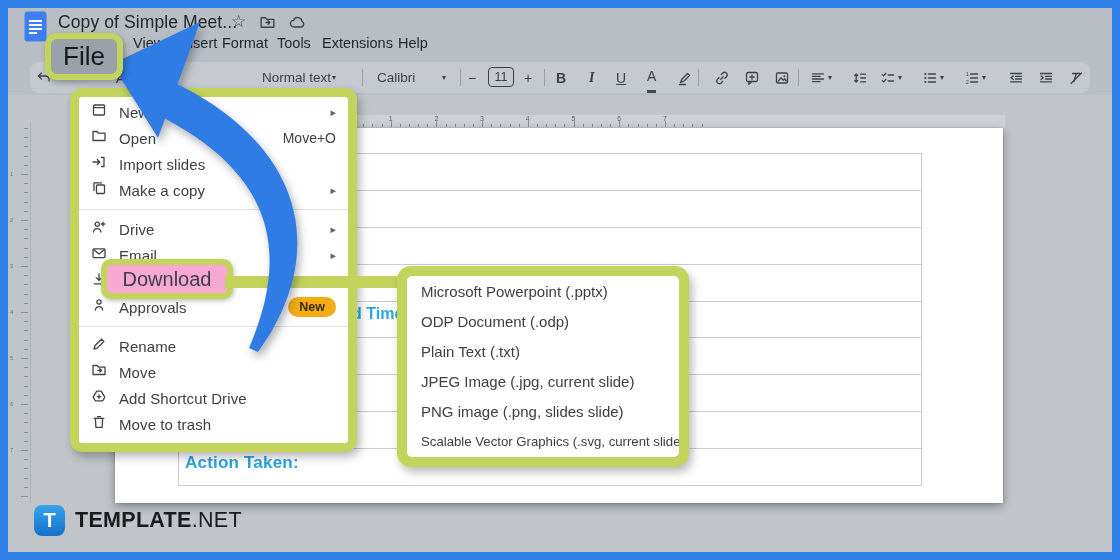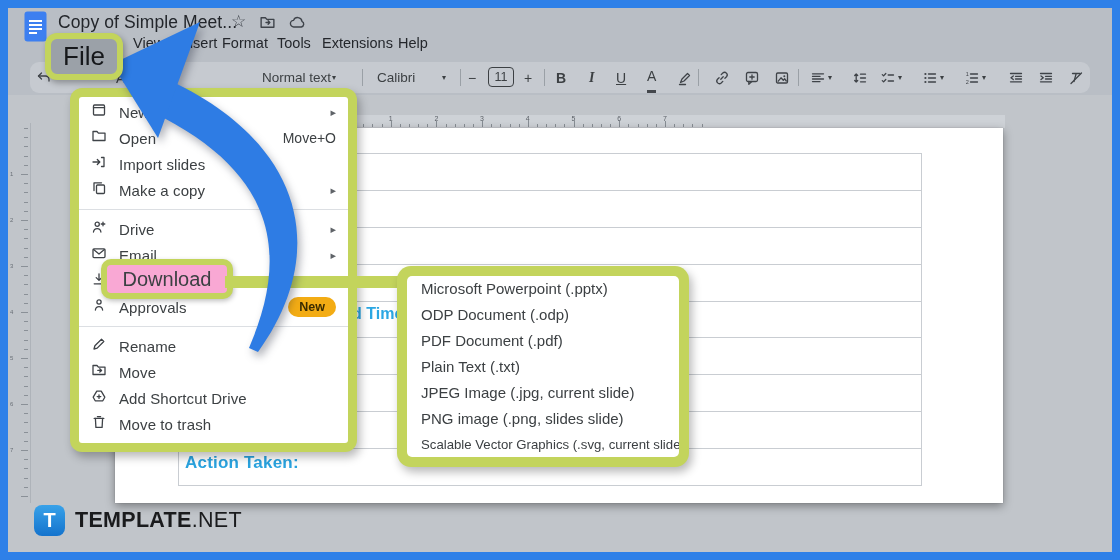--- a/index.html
+++ b/index.html
@@ -430,21 +430,20 @@
           <span class="mlabel">Move to trash</span>
         </div>
       </div>
   </div>
 
   <div class="connector"></div>
   <div class="submenu">
     <div class="submenu-inner" id="submenuInner">
         <div class="srow">Microsoft Powerpoint (.pptx)</div>
         <div class="srow">ODP Document (.odp)</div>
-        <div class="srow">PDF Document (.pdf)</div>
         <div class="srow">Plain Text (.txt)</div>
         <div class="srow">JPEG Image (.jpg, current slide)</div>
         <div class="srow">PNG image (.png, slides slide)</div>
         <div class="srow small">Scalable Vector Graphics (.svg, current slide)</div>
       </div>
   </div>
 
   <svg class="arrow" width="1120" height="560" viewBox="0 0 1120 560">
     <path d="M249 348 C286 262 282 180 164 118 L177 84 C310 150 326 258 258 352 Z" fill="#2e7ce4"></path>
     <polygon points="112,64 200,22 158,138" fill="#2e7ce4"></polygon>

